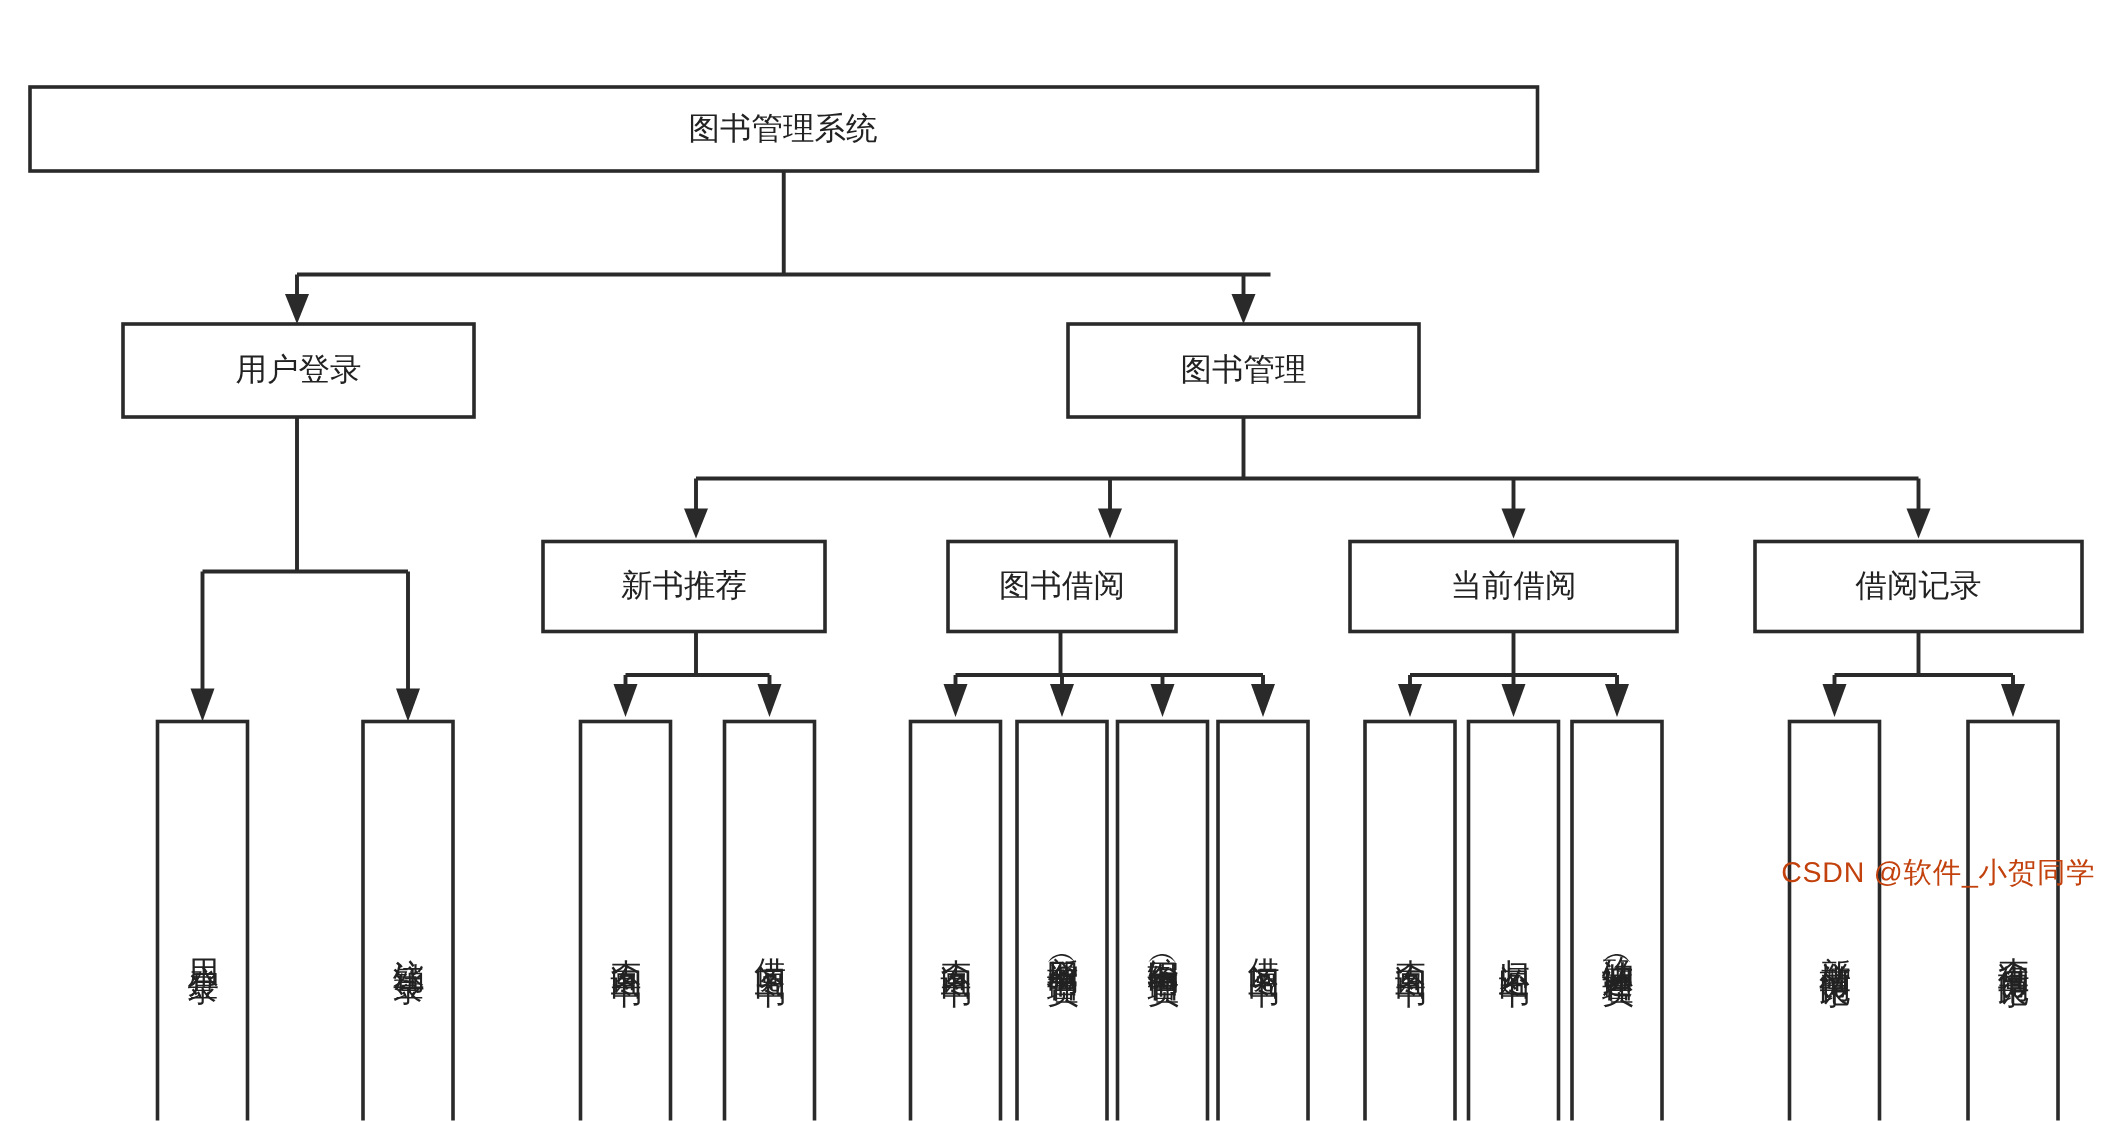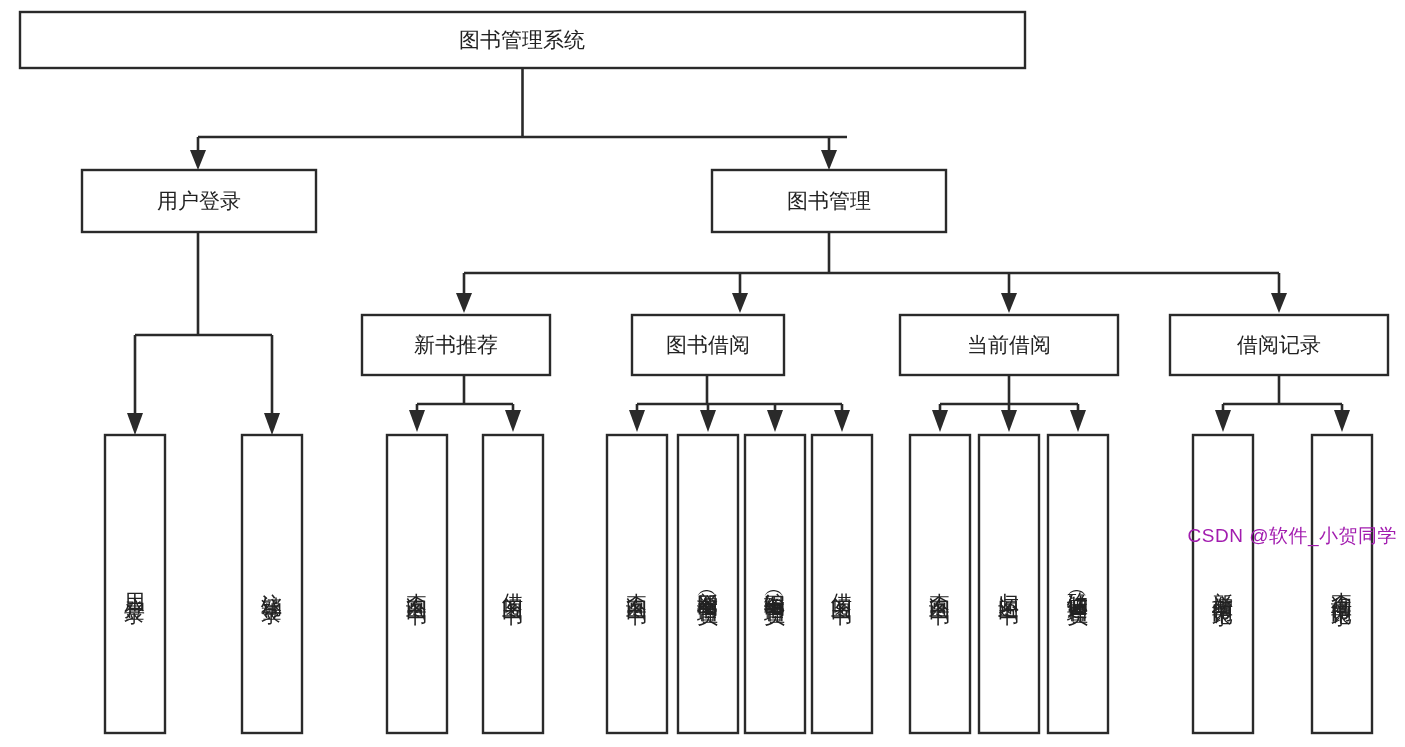--- a/index.html
+++ b/index.html
@@ -10,20 +10,21 @@
   body {
     width: 1405px;
     height: 747px;
     font-family: "Liberation Sans", "DejaVu Sans", sans-serif;
     overflow: hidden;
   }
   #diagram-root {
     position: relative;
     width: 1405px;
     height: 555px;
+    margin-top: 46px;
   }
   svg.diagram-canvas {
     position: absolute;
     left: 0;
     top: 0;
     width: 1405px;
     height: 747px;
     display: block;
   }
   .node-box {
@@ -65,21 +66,21 @@
     text-align: center;
     pointer-events: none;
     user-select: none;
   }
   .watermark {
     position: absolute;
     right: 8px;
     bottom: 6px;
     font-family: "Liberation Sans", "DejaVu Sans", sans-serif;
     font-size: 19px;
-    color: #a21caf;
+    color: #c2410c;
     letter-spacing: 0.5px;
     white-space: nowrap;
     text-align: center;
   }
 </style>
 </head>
 <body>
 
 <div id="diagram-root">
 

